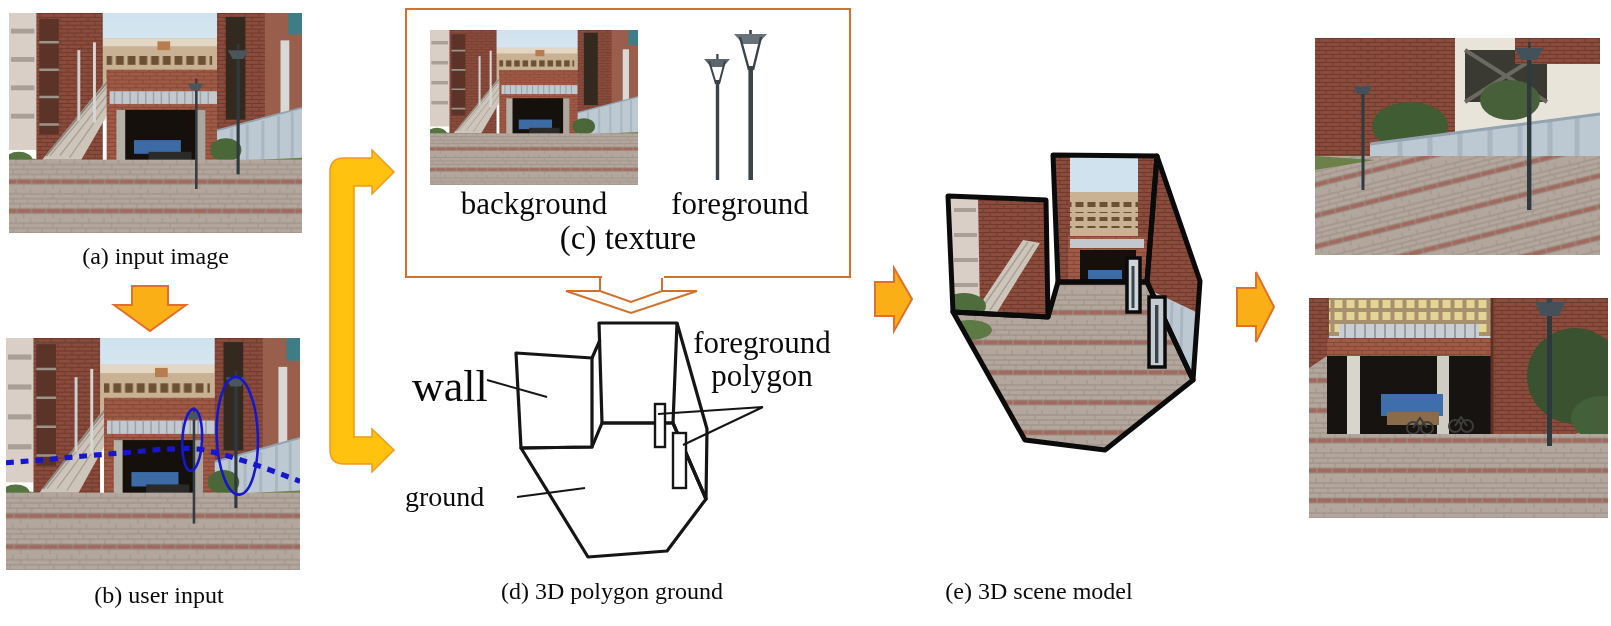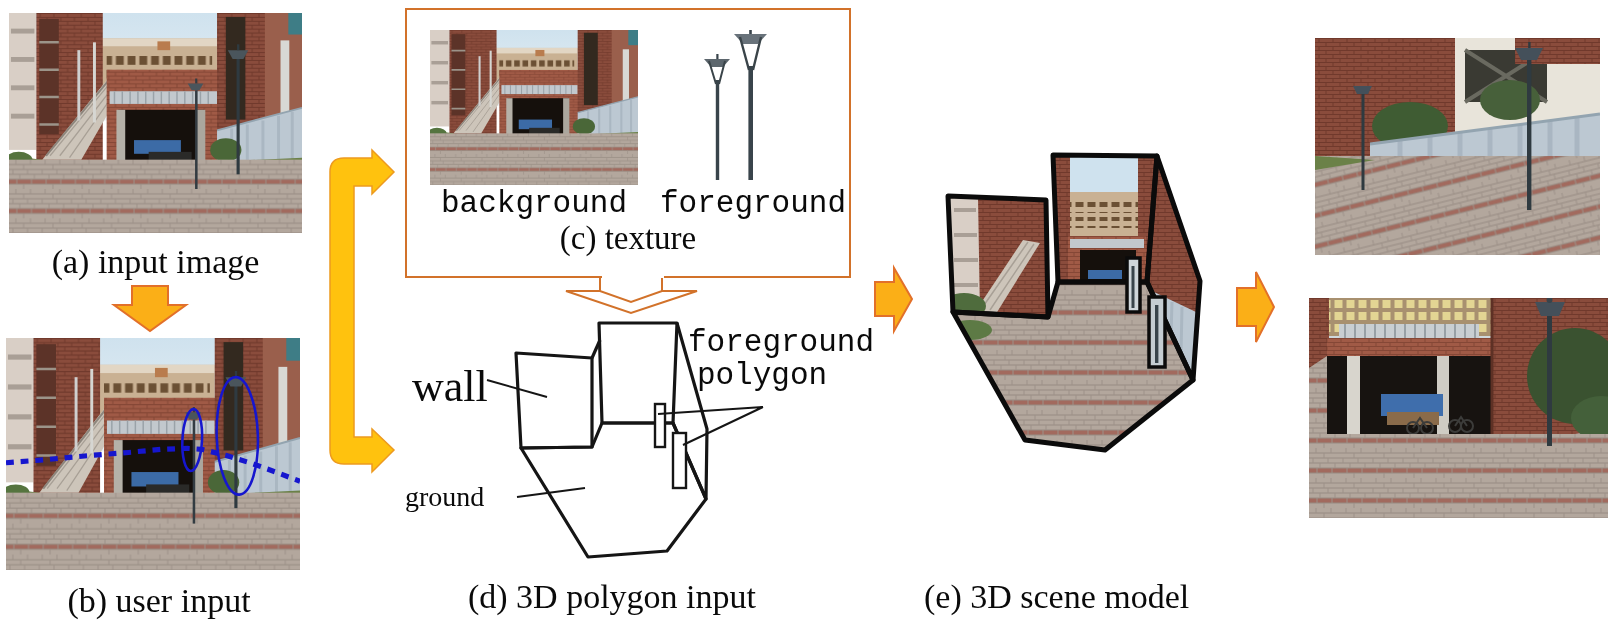--- a/index.html
+++ b/index.html
@@ -1,20 +1,20 @@
 <!DOCTYPE html>
 <html><head>
 <meta charset="utf-8">
 <style>
   html,body{margin:0;padding:0;background:#fff;}
   #stage{position:relative;width:1611px;height:626px;background:#fff;overflow:hidden;
          font-family:"Liberation Serif", serif;color:#0a0a0a;}
   .abs{position:absolute;}
-  .cap{font-size:34px;text-align:center;white-space:nowrap;color:#0a0a0a;}
-  .lbl{font-size:31px;text-align:center;color:#0a0a0a;font-family:Liberation Mono, monospace;}
+  .cap{font-size:24px;text-align:center;white-space:nowrap;color:#0a0a0a;}
+  .lbl{font-size:31px;text-align:center;color:#0a0a0a;}
   .photo{display:block;}
   .cbox{border:2px solid #d2722a;border-bottom:none;box-sizing:border-box;}
   .cbox-b{position:absolute;height:2px;background:#d2722a;bottom:0;}
   svg{display:block;}
 </style>
 </head>
 <body>
 
 <div id="stage">
 
@@ -286,21 +286,21 @@
     </g>
     <g stroke="#151515" stroke-width="2" fill="none">
       <path d="M87,80 L147,97"></path>
       <path d="M117,197 L185,188"></path>
       <path d="M363,107 L258,114 M363,107 L283,145"></path>
     </g>
   </svg>
   <div class="abs" style="left:412px;top:361px;font-size:44px">wall</div>
   <div class="abs" style="left:405px;top:481px;font-size:28px">ground</div>
   <div class="abs lbl" style="left:688px;top:327px;width:148px;font-size:31px;line-height:1.05">foreground polygon</div>
-  <div class="abs cap" style="left:397px;top:578px;width:430px">(d) 3D polygon input</div>
+  <div class="abs cap" style="left:397px;top:578px;width:430px">(d) 3D polygon ground</div>
 
   <svg class="abs" style="left:874px;top:263px" width="40" height="73" viewBox="0 0 40 73">
     <path d="M1,19 H20 V5 L38,36 L20,68 V53 H1 Z" fill="#fbaf17" stroke="#e2702a" stroke-width="2"></path>
   </svg>
 
   <svg class="abs" style="left:930px;top:140px" width="290" height="325" viewBox="0 0 290 325">
     <defs>
       <clipPath id="clip-lw">
           <polygon points="18,56 116,60 118,177 23,172"></polygon>
         </clipPath>

